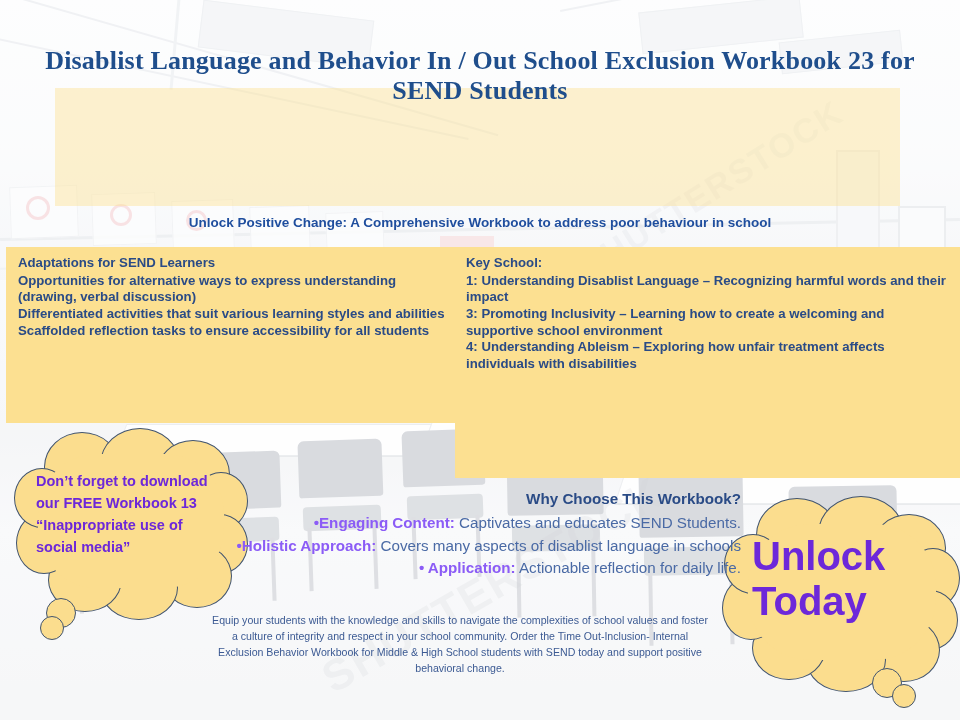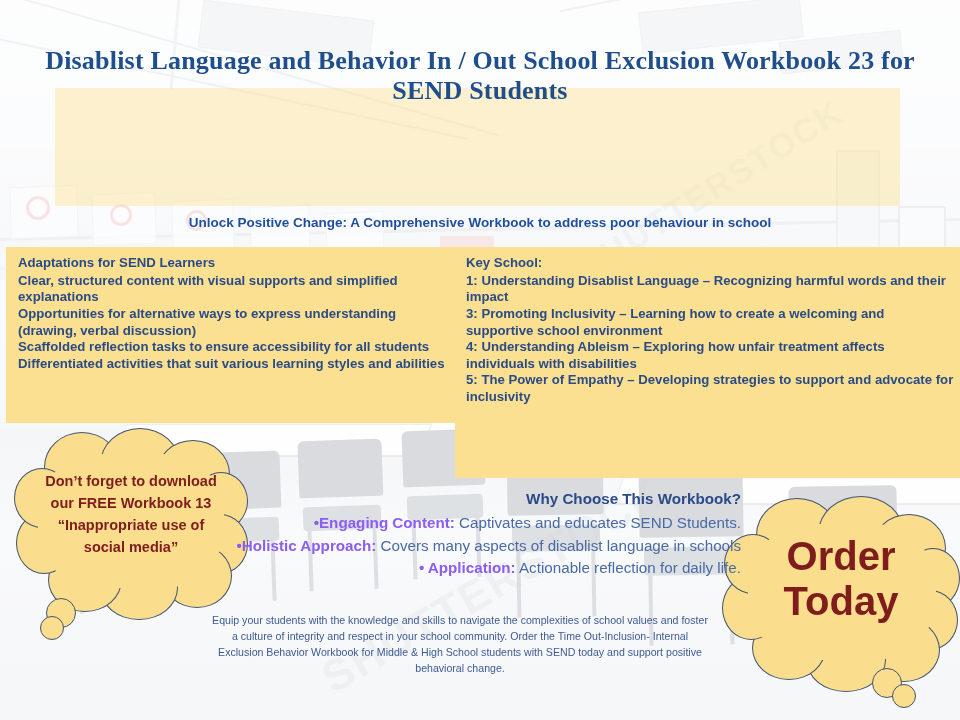--- a/index.html
+++ b/index.html
@@ -124,21 +124,21 @@
 
   
   .bubble{position:absolute;}
   .lobe{
     position:absolute;background:#fbdd8e;border:1.6px solid #41546f;border-radius:50%;
   }
   .bubble .inner{
     position:absolute;background:#fbdd8e;border-radius:50%;
   }
   .bubble .txt{
-    position:absolute;z-index:5;text-align:center;color:#7f1d1d;font-weight:bold;
+    position:absolute;z-index:5;color:#6d28d9;font-weight:bold;
   }
   #free-workbook-bubble{left:14px;top:428px;width:232px;height:215px;}
   #free-workbook-bubble .txt{left:22px;top:42px;width:190px;font-size:14.5px;line-height:1.52;}
   #order-today-bubble{left:722px;top:496px;width:236px;height:212px;}
   #order-today-bubble .txt{left:30px;top:38px;width:178px;font-size:40px;line-height:1.12;}
 
   .why{
     position:absolute;left:231px;top:488px;width:510px;text-align:right;
     color:#4a6aa5;font-size:15.2px;line-height:1.5;
   }
@@ -237,32 +237,30 @@
     <div class="watermark2">SHUTTERSTOCK</div>
     <div class="bg-wash"></div>
   </div>
 
   <div class="title-band"></div>
   <div class="title">Disablist Language and Behavior In / Out School Exclusion Workbook 23 for SEND Students</div>
   <div class="subtitle">Unlock Positive Change: A Comprehensive Workbook  to address poor behaviour in school</div>
 
   <div class="ybox" id="adaptations-box">
     <span class="hd">Adaptations for SEND Learners</span>
-    <span class="li">Clear, structured content with visual supports and simplified explanations</span>
     <span class="li">Opportunities for alternative ways to express understanding (drawing, verbal discussion)</span>
+    <span class="li">Differentiated activities that suit various learning styles and abilities</span>
     <span class="li">Scaffolded reflection tasks to ensure accessibility for all students</span>
-    <span class="li">Differentiated activities that suit various learning styles and abilities</span>
   </div>
 
   <div class="ybox" id="keylessons-box">
     <span class="hd">Key School:</span>
     <span class="li">1: Understanding Disablist Language – Recognizing harmful words and their impact</span>
     <span class="li">3: Promoting Inclusivity – Learning how to create a welcoming and supportive school environment</span>
     <span class="li">4: Understanding Ableism – Exploring how unfair treatment affects individuals with disabilities</span>
-    <span class="li">5: The Power of Empathy – Developing strategies to support and advocate for inclusivity</span>
   </div>
 
   <div class="bubble" id="free-workbook-bubble">
     <div class="lobe" style="left:30px;top:4px;width:74px;height:68px;"></div>
     <div class="lobe" style="left:86px;top:0px;width:78px;height:70px;"></div>
     <div class="lobe" style="left:142px;top:12px;width:72px;height:66px;"></div>
     <div class="lobe" style="left:180px;top:44px;width:52px;height:56px;"></div>
     <div class="lobe" style="left:178px;top:86px;width:54px;height:58px;"></div>
     <div class="lobe" style="left:148px;top:116px;width:68px;height:62px;"></div>
     <div class="lobe" style="left:86px;top:128px;width:76px;height:62px;"></div>
@@ -282,21 +280,21 @@
     <div class="lobe" style="left:184px;top:52px;width:52px;height:58px;"></div>
     <div class="lobe" style="left:180px;top:94px;width:54px;height:58px;"></div>
     <div class="lobe" style="left:146px;top:122px;width:70px;height:62px;"></div>
     <div class="lobe" style="left:84px;top:132px;width:78px;height:62px;"></div>
     <div class="lobe" style="left:30px;top:120px;width:72px;height:62px;"></div>
     <div class="lobe" style="left:0px;top:80px;width:56px;height:62px;"></div>
     <div class="lobe" style="left:2px;top:38px;width:56px;height:58px;"></div>
     <div class="inner" style="left:26px;top:28px;width:188px;height:136px;border-radius:62px;"></div>
     <div class="lobe" style="left:150px;top:172px;width:28px;height:28px;"></div>
     <div class="lobe" style="left:170px;top:188px;width:22px;height:22px;"></div>
-    <div class="txt">Order Today</div>
+    <div class="txt">Unlock Today</div>
   </div>
 
   <div class="why">
     <span class="h">Why Choose This Workbook?</span>
     <span class="row">
       <b>•Engaging Content:</b><span> Captivates and educates SEND Students.</span>
     </span>
     <span class="row">
       <b>•Holistic Approach:</b><span> Covers many aspects of disablist language in schools</span>
     </span>

